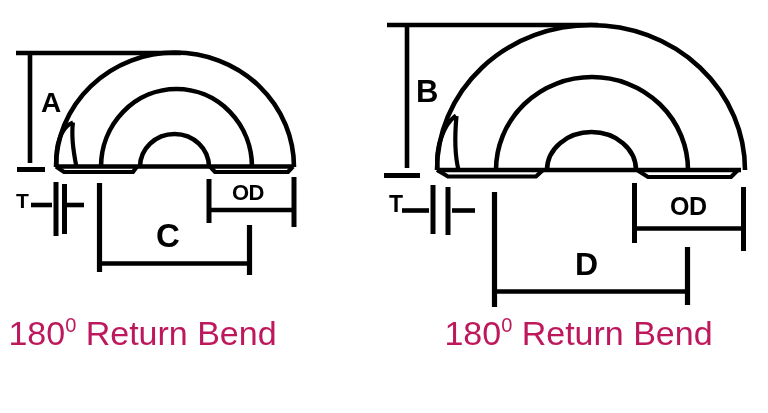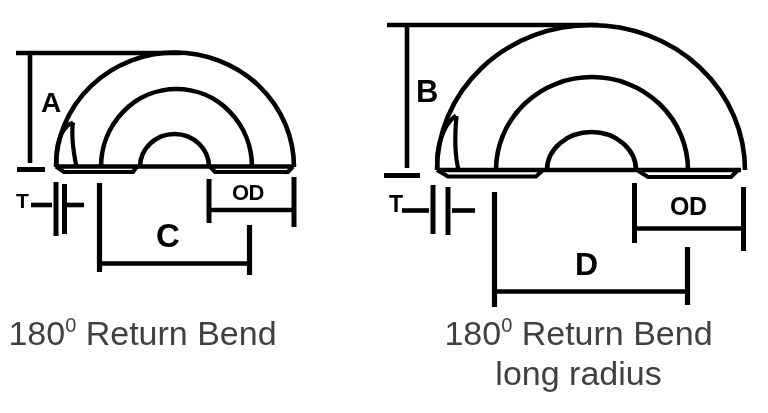--- a/index.html
+++ b/index.html
@@ -13,21 +13,21 @@
   .dimA{left:41px;top:87px;font-size:28px;font-weight:bold;}
   .dimB{left:416px;top:74px;font-size:31px;font-weight:bold;}
   .dimC{left:156px;top:217px;font-size:33px;font-weight:bold;}
   .dimD{left:575px;top:246px;font-size:32px;font-weight:bold;}
   .dimTL{left:16px;top:189px;font-size:21px;font-weight:600;}
   .dimTR{left:389px;top:191px;font-size:23px;font-weight:600;}
   .dimODL{left:232px;top:180px;font-size:22px;font-weight:bold;letter-spacing:-0.5px;}
   .dimODR{left:670px;top:192px;font-size:25px;font-weight:bold;letter-spacing:-0.5px;}
   .caption{
     position:absolute;top:316px;width:285px;text-align:center;
-    font-size:34px;line-height:35px;color:#404040;
+    font-size:34px;line-height:35px;color:#be185d;
   }
   .caption.leftcap{left:0px;}
   .caption.rightcap{left:436px;}
   .capsup{font-size:20px;position:relative;top:-13px;}
 </style>
 </head>
 <body>
 
 <div class="stage">
 
@@ -99,16 +99,15 @@
   <div class="lbl dimTR">T</div>
   <div class="lbl dimD">D</div>
   <div class="lbl dimODR">OD</div>
 
   <div class="caption leftcap">
     <div><span>180</span><span class="capsup">0</span><span> Return Bend</span></div>
   </div>
 
   <div class="caption rightcap">
     <div><span>180</span><span class="capsup">0</span><span> Return Bend</span></div>
-    <div>long radius</div>
   </div>
 
 </div>
 
 </body></html>

